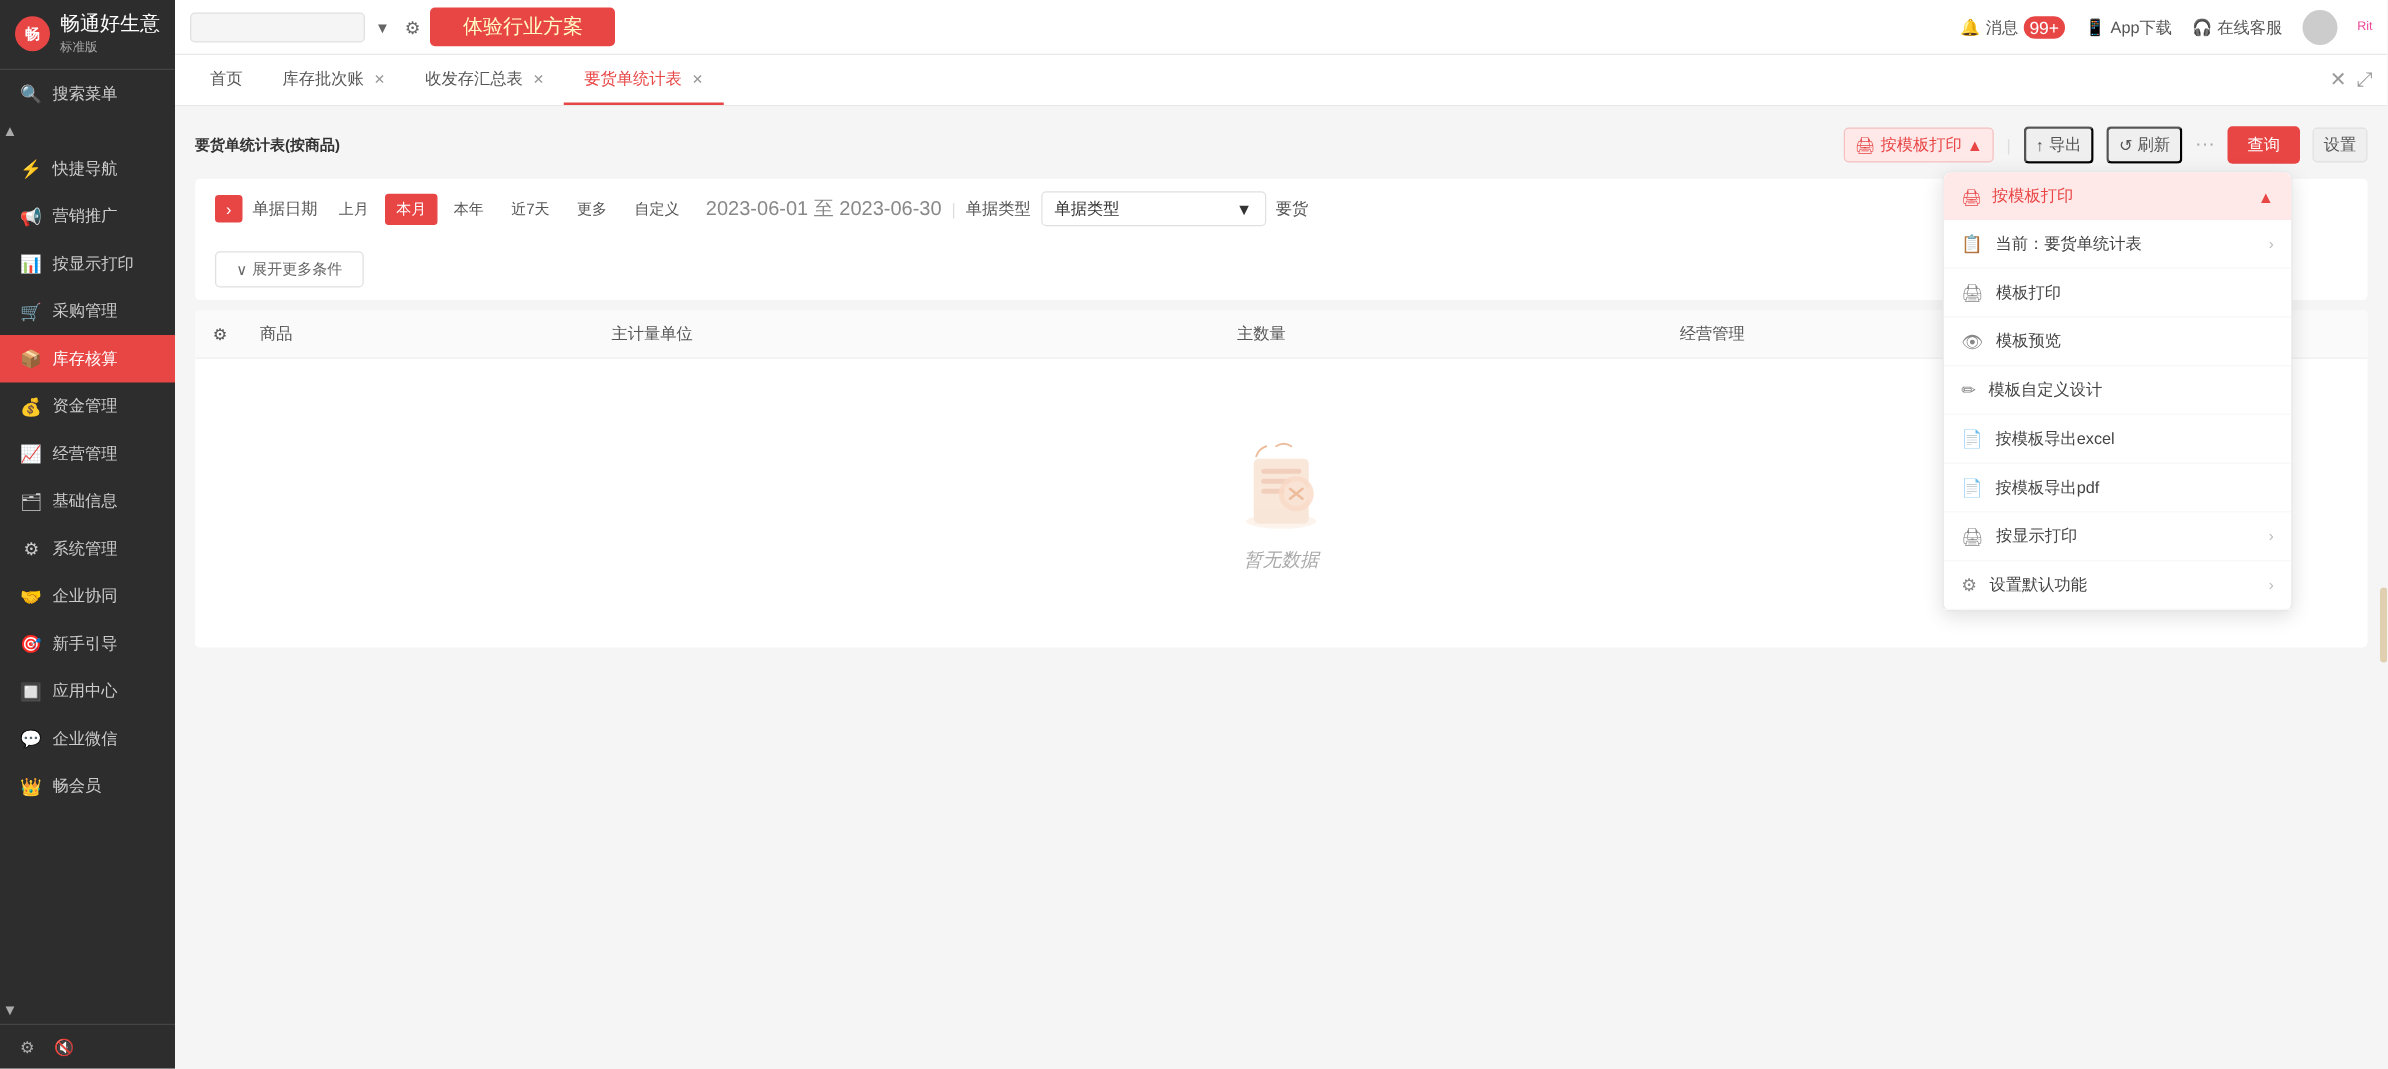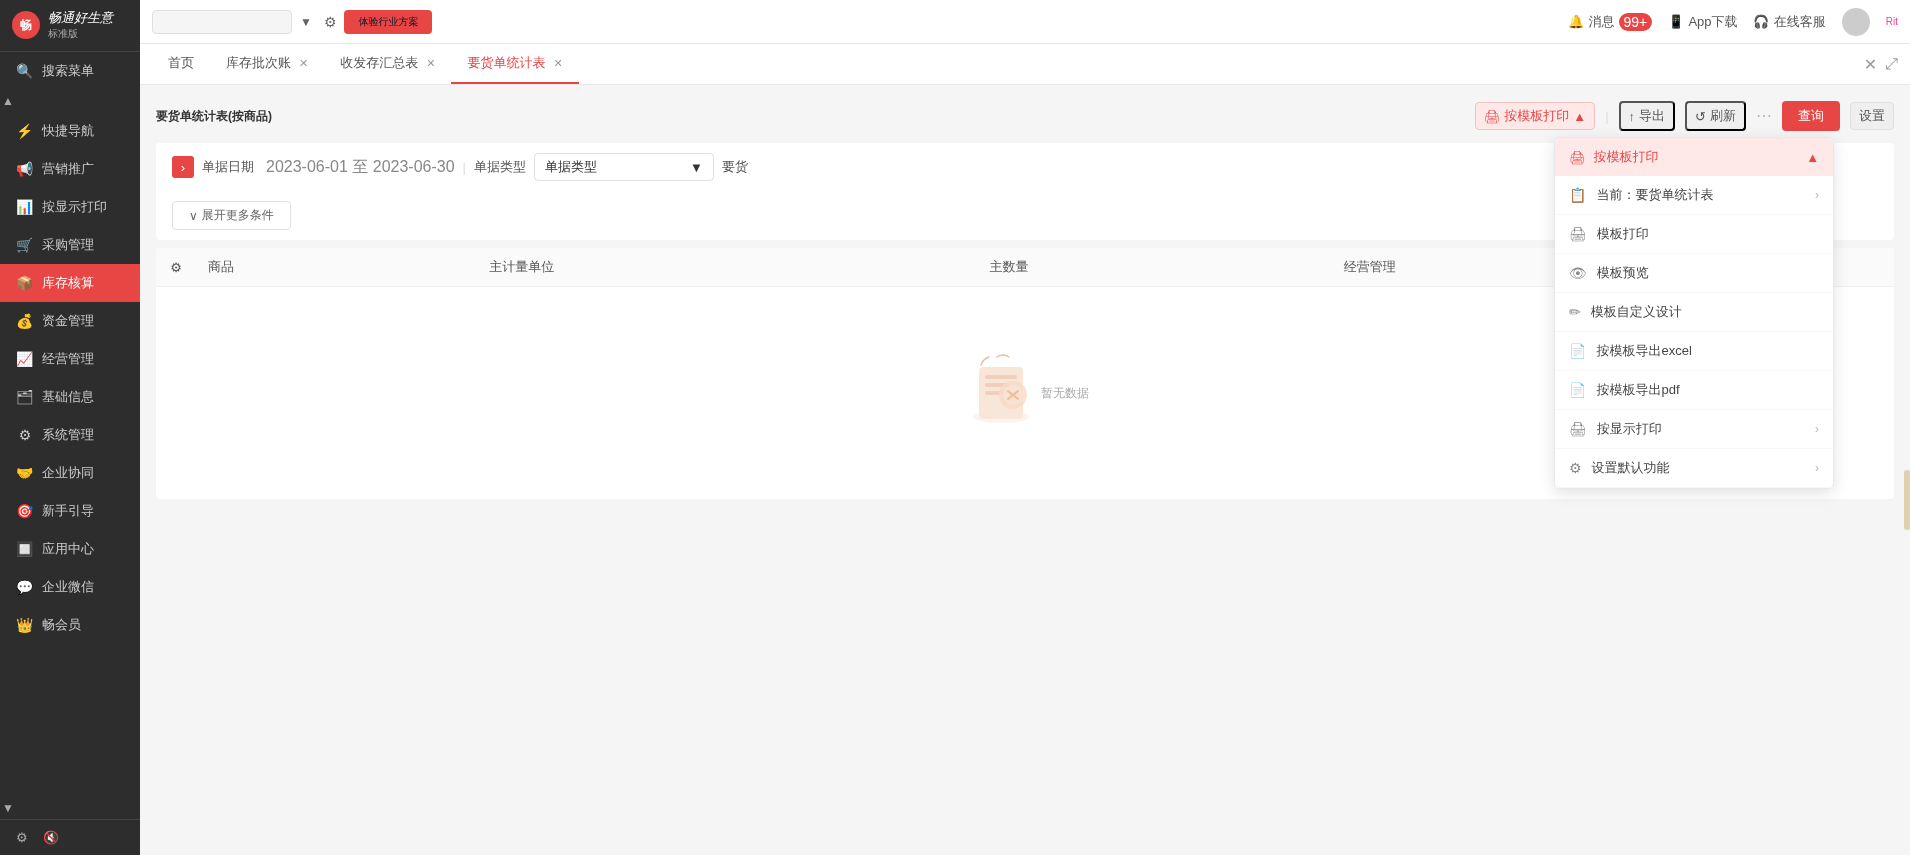--- a/index.html
+++ b/index.html
@@ -22,21 +22,21 @@
       align-items: center;
       gap: 8px;
     }
     .logo-icon {
       width: 28px; height: 28px;
       background: #e84545;
       border-radius: 50%;
       display: flex; align-items: center; justify-content: center;
       color: white; font-weight: bold; font-size: 12px; flex-shrink: 0;
     }
-    .logo-text { font-size: 13px; color: #fff; line-height: 1.3; font-style: italic; }
+    .logo-text { font-size: 16px; color: #fff; line-height: 1.3; }
     .logo-tag { font-size: 10px; color: #aaa; }
     .sidebar-search {
       padding: 8px 10px;
       display: flex; align-items: center; gap: 6px;
       color: #aaa; font-size: 13px; cursor: pointer;
     }
     .sidebar-nav { flex: 1; overflow-y: auto; }
     .nav-item {
       display: flex; align-items: center; gap: 8px;
       padding: 10px 16px;
@@ -78,25 +78,25 @@
       border-radius: 4px;
       padding: 4px 10px;
       width: 140px;
       font-size: 12px;
       color: #999;
     }
     .topbar-dropdown { color: #666; cursor: pointer; font-size: 12px; }
     .topbar-gear { color: #666; cursor: pointer; font-size: 14px; margin-left: 4px; }
     .topbar-btn {
       background: #e84545;
-      color: #0f172a;
+      color: #fef9c3;
       border: none;
       border-radius: 4px;
-      padding: 5px 14px;
-      font-size: 10px;
+      padding: 5px 26px;
+      font-size: 16px;
       cursor: pointer;
     }
     .topbar-right {
       margin-left: auto;
       display: flex;
       align-items: center;
       gap: 16px;
       font-size: 13px;
       color: #555;
     }
@@ -273,25 +273,27 @@
       font-size: 13px;
       font-weight: 500;
       color: #555;
       border-bottom: 1px solid #f0f0f0;
     }
     thead th:first-child { width: 40px; text-align: center; }
 
     
     .empty-state {
       display: flex;
+      flex-direction: column;
       align-items: center;
       justify-content: center;
       padding: 60px 20px;
       color: #aaa;
-      font-size: 12px;
+      font-size: 15px;
+      font-style: italic;
     }
     .empty-icon {
       width: 80px; height: 80px;
       margin-bottom: 12px;
       opacity: 0.6;
     }
 
     
     .dropdown-popup {
       position: absolute;
@@ -570,20 +572,28 @@
           </div>
         </div>
       </div>
     </div>
 
     <div class="filter-bar">
       <div style="display:flex;align-items:center;gap:8px;flex-wrap:wrap;">
 
         <div style="background:#e84545;color:white;width:22px;height:22px;display:flex;align-items:center;justify-content:center;border-radius:3px;cursor:pointer;">›</div>
         <span class="filter-label">单据日期</span>
+        <div class="date-btns">
+          <button class="date-btn">上月</button>
+          <button class="date-btn active">本月</button>
+          <button class="date-btn">本年</button>
+          <button class="date-btn">近7天</button>
+          <button class="date-btn">更多</button>
+          <button class="date-btn">自定义</button>
+        </div>
         <span class="date-range">2023-06-01 至 2023-06-30</span>
         <span class="filter-sep">|</span>
         <span class="filter-label">单据类型</span>
         <div class="filter-select">
           <span>单据类型</span>
           <span>▼</span>
         </div>
         <span class="filter-label">要货</span>
       </div>
       <div style="width:100%;">

